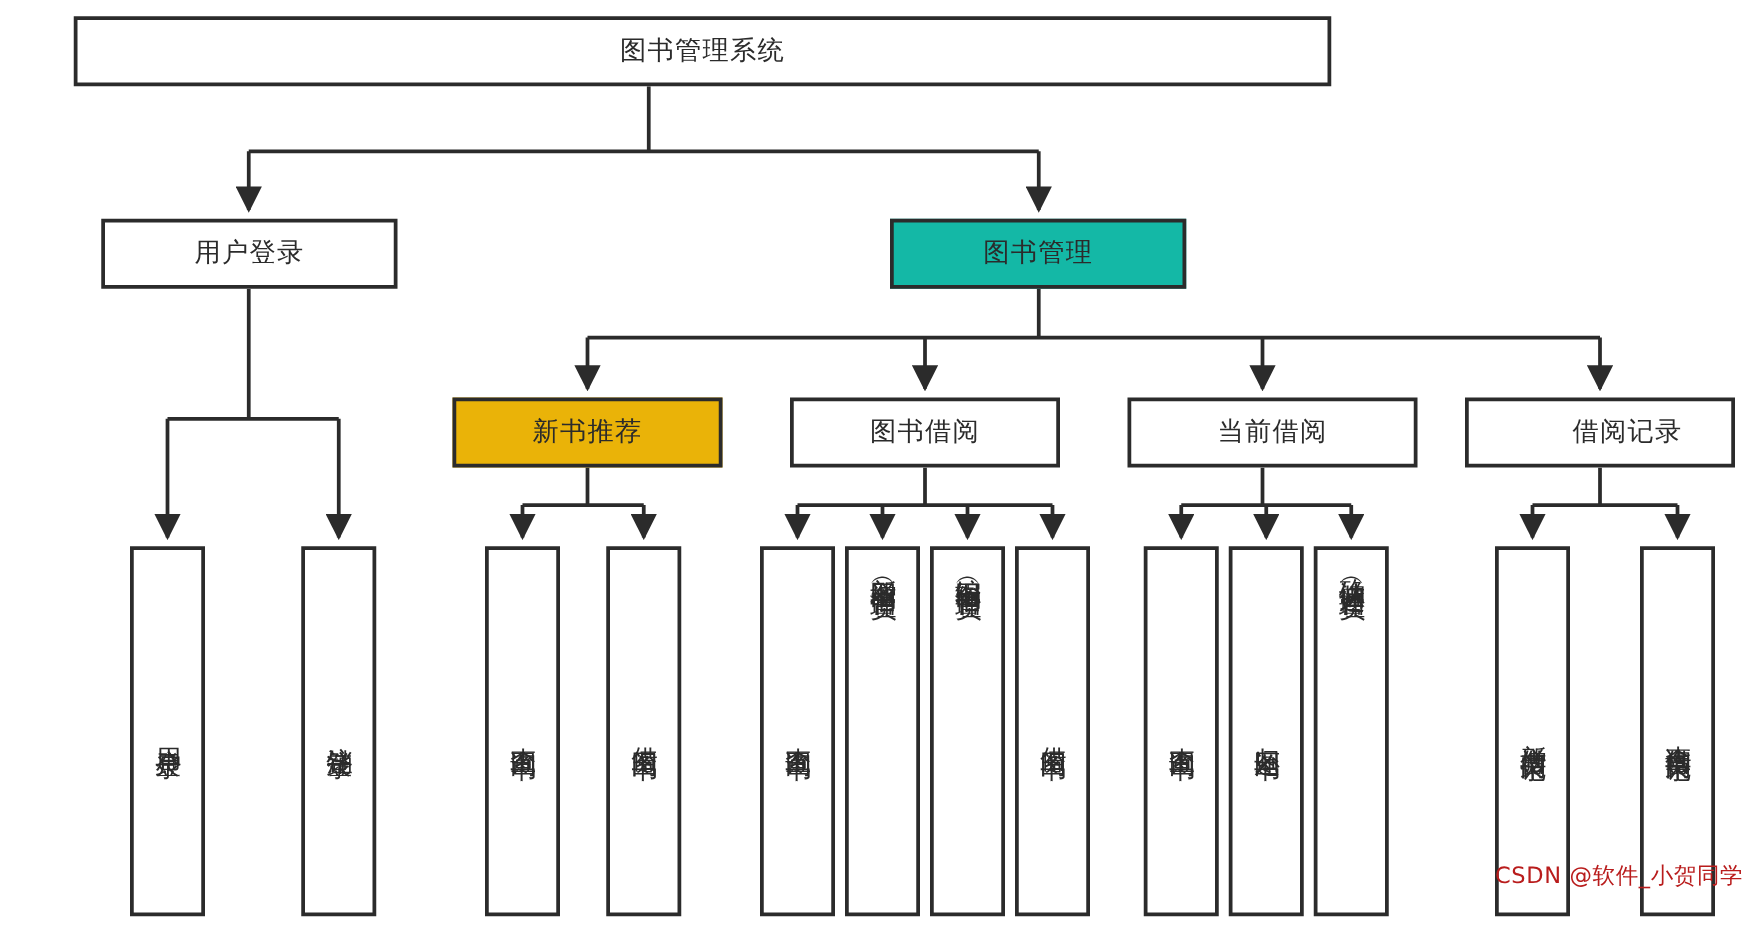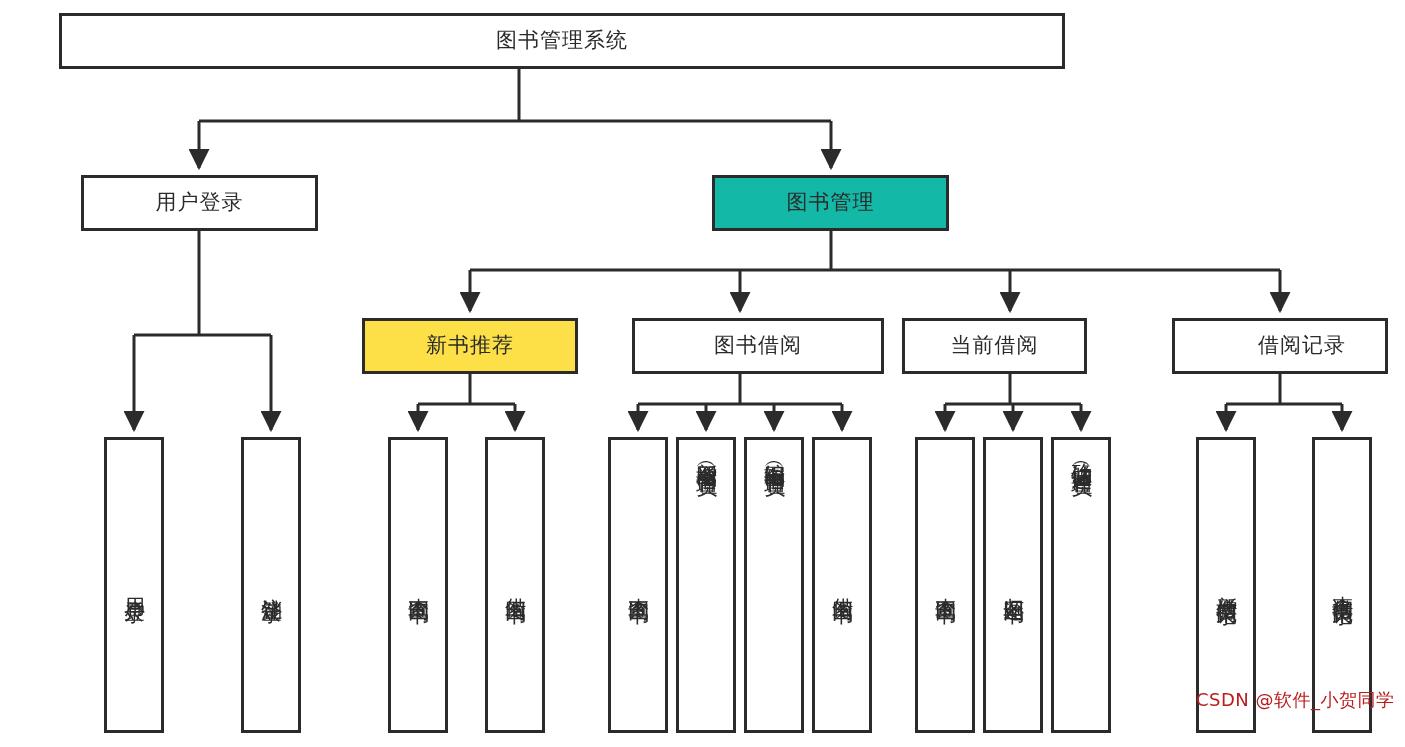--- a/index.html
+++ b/index.html
@@ -140,27 +140,27 @@
     <span class="label">图书管理系统</span>
   </div>
 
   <div class="node horiz" style="left: 81px; top: 175px; width: 237px; height: 56px; border-color: rgb(43, 43, 43); background: rgb(255, 255, 255); color: rgb(43, 43, 43);">
     <span class="label">用户登录</span>
   </div>
   <div class="node horiz" style="left: 712px; top: 175px; width: 237px; height: 56px; border-color: rgb(43, 43, 43); background: #14b8a6; color: rgb(43, 43, 43);">
     <span class="label">图书管理</span>
   </div>
 
-  <div class="node horiz" style="left: 362px; top: 318px; width: 216px; height: 56px; border-color: rgb(43, 43, 43); background: #fde047; color: rgb(43, 43, 43);">
+  <div class="node horiz" style="left: 362px; top: 318px; width: 216px; height: 56px; border-color: rgb(43, 43, 43); background: #eab308; color: rgb(43, 43, 43);">
     <span class="label">新书推荐</span>
   </div>
-  <div class="node horiz" style="left: 632px; top: 318px; width: 252px; height: 56px; border-color: rgb(43, 43, 43); background: rgb(255, 255, 255); color: rgb(43, 43, 43);">
+  <div class="node horiz" style="left: 632px; top: 318px; width: 216px; height: 56px; border-color: rgb(43, 43, 43); background: rgb(255, 255, 255); color: rgb(43, 43, 43);">
     <span class="label">图书借阅</span>
   </div>
-  <div class="node horiz" style="left: 902px; top: 318px; width: 185px; height: 56px; border-color: rgb(43, 43, 43); background: rgb(255, 255, 255); color: rgb(43, 43, 43);">
+  <div class="node horiz" style="left: 902px; top: 318px; width: 232px; height: 56px; border-color: rgb(43, 43, 43); background: rgb(255, 255, 255); color: rgb(43, 43, 43);">
     <span class="label">当前借阅</span>
   </div>
   <div class="node horiz" style="left: 1172px; top: 318px; width: 216px; height: 56px; border-color: rgb(43, 43, 43); background: rgb(255, 255, 255); color: rgb(43, 43, 43); padding-left: 44px;">
     <span class="label">借阅记录</span>
   </div>
 
   <div class="node vert centered" style="left: 104px; top: 437px; width: 60px; height: 296px; border-color: rgb(43, 43, 43); background: rgb(255, 255, 255); color: rgb(43, 43, 43);">
     <span class="label">用户登录</span>
   </div>
   <div class="node vert centered" style="left: 241px; top: 437px; width: 60px; height: 296px; border-color: rgb(43, 43, 43); background: rgb(255, 255, 255); color: rgb(43, 43, 43);">

